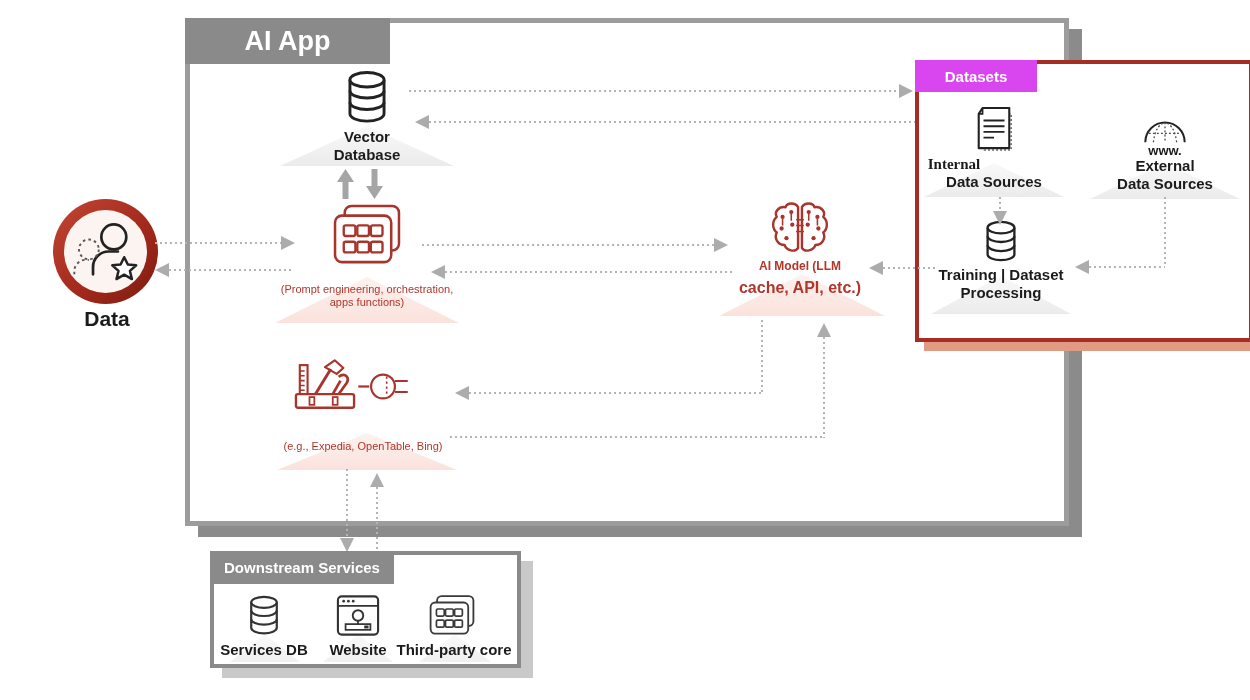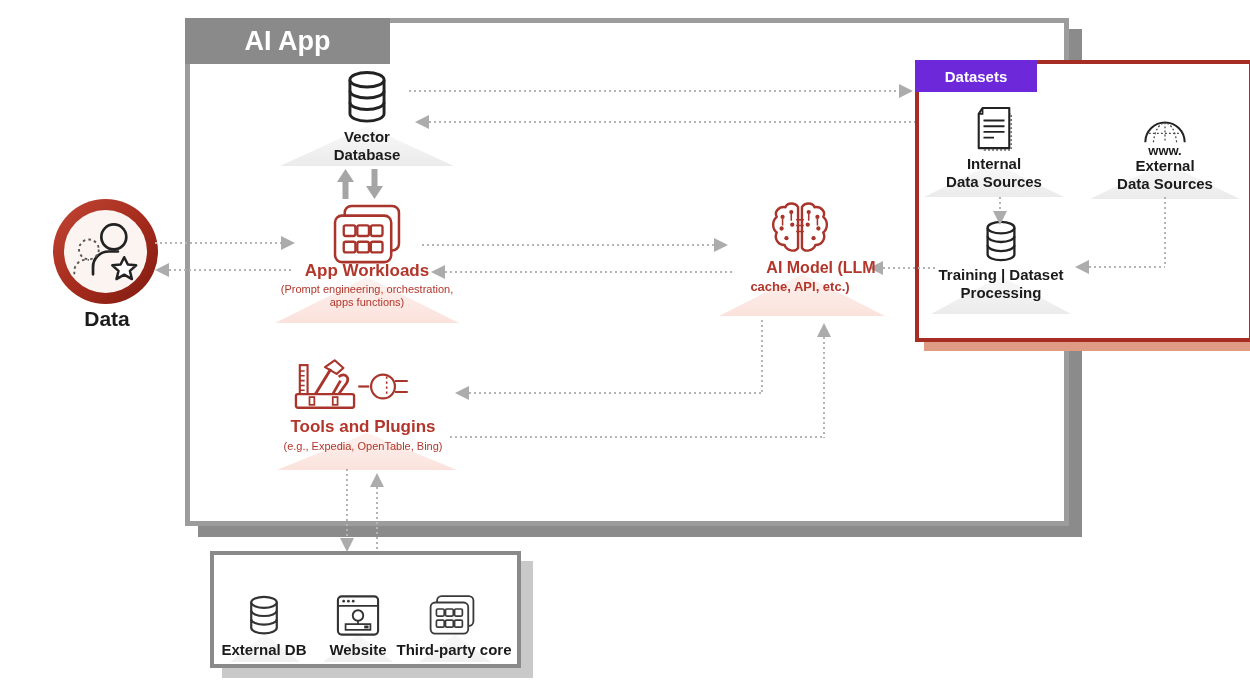--- a/index.html
+++ b/index.html
@@ -73,21 +73,20 @@
   <svg class="abs z3" viewBox="0 0 74 64" style="left:294px;top:204px;width:72px;height:62px;">
     <rect x="14" y="2" width="56" height="46" rx="7" fill="#fff" stroke="#A8342B" stroke-width="2.6"></rect>
     <rect x="4" y="12" width="58" height="48" rx="7" fill="#fff" stroke="#A8342B" stroke-width="2.6"></rect>
     <rect x="13" y="22" width="12" height="11" rx="2" fill="none" stroke="#A8342B" stroke-width="2.4"></rect>
     <rect x="27" y="22" width="12" height="11" rx="2" fill="none" stroke="#A8342B" stroke-width="2.4"></rect>
     <rect x="41" y="22" width="12" height="11" rx="2" fill="none" stroke="#A8342B" stroke-width="2.4"></rect>
     <rect x="13" y="39" width="12" height="11" rx="2" fill="none" stroke="#A8342B" stroke-width="2.4"></rect>
     <rect x="27" y="39" width="12" height="11" rx="2" fill="none" stroke="#A8342B" stroke-width="2.4"></rect>
     <rect x="41" y="39" width="12" height="11" rx="2" fill="none" stroke="#A8342B" stroke-width="2.4"></rect>
   </svg>
-  <div class="lbl-red" style="left:230px;top:261px;width:200px;font-size:17px;">App Workloads</div>
   <div class="sub-red" style="left:225px;top:283px;width:210px;">(Prompt engineering, orchestration,</div>
   <div class="sub-red" style="left:225px;top:296px;width:210px;">apps functions)</div>
 
   <div class="tri tri-pink z2" style="left:682px;top:274px;width:166px;height:42px;"></div>
   <svg class="abs z3" viewBox="0 0 62 58" style="left:733px;top:200px;width:60px;height:57px;">
     <path d="M29 7 C26 2 18 2 16 7 C9 6 4 12 7 17 C2 21 2 29 7 33 C4 39 8 46 15 46 C17 52 26 54 29 49 Z" fill="none" stroke="#A8342B" stroke-width="2.5" stroke-linejoin="round"></path>
     <path d="M33 7 C36 2 44 2 46 7 C53 6 58 12 55 17 C60 21 60 29 55 33 C58 39 54 46 47 46 C45 52 36 54 33 49 Z" fill="none" stroke="#A8342B" stroke-width="2.5" stroke-linejoin="round"></path>
     <circle cx="13" cy="17" r="2.2" fill="#A8342B"></circle>
       <circle cx="12" cy="29" r="2.2" fill="#A8342B"></circle>
     <circle cx="17" cy="39" r="2.2" fill="#A8342B"></circle>
@@ -95,57 +94,56 @@
     <circle cx="23" cy="25" r="2.2" fill="#A8342B"></circle>
     <path d="M22 14 v7 M13 19 v7" stroke="#A8342B" stroke-width="1.6"></path>
     <circle cx="49" cy="17" r="2.2" fill="#A8342B"></circle>
       <circle cx="50" cy="29" r="2.2" fill="#A8342B"></circle>
     <circle cx="45" cy="39" r="2.2" fill="#A8342B"></circle>
       <circle cx="40" cy="12" r="2.2" fill="#A8342B"></circle>
     <circle cx="39" cy="25" r="2.2" fill="#A8342B"></circle>
     <path d="M40 14 v7 M49 19 v7" stroke="#A8342B" stroke-width="1.6"></path>
     <path d="M27 20 h8 M27 26 h8 M27 32 h8" stroke="#A8342B" stroke-width="1.6"></path>
   </svg>
-  <div class="lbl-red" style="left:704px;top:259px;width:160px;font-size:16px;">AI Model (LLM</div>
-  <div class="lbl-red" style="left:683px;top:279px;width:160px;font-size:13px;">cache, API, etc.)</div>
+  <div class="lbl-red" style="left:683px;top:259px;width:160px;font-size:12px;">AI Model (LLM</div>
+  <div class="lbl-red" style="left:683px;top:279px;width:160px;font-size:16px;">cache, API, etc.)</div>
 
   <div class="tri tri-pink z2" style="left:240px;top:433px;width:180px;height:37px;"></div>
   <svg class="abs z3" viewBox="0 0 64 56" style="left:257px;top:356px;width:62px;height:57px;">
     <rect x="6" y="8" width="8" height="30" fill="#fff" stroke="#A8342B" stroke-width="2.2"></rect>
     <path d="M6 14 h5 M6 19 h5 M6 24 h5 M6 29 h5 M6 34 h5" stroke="#A8342B" stroke-width="1.6"></path>
     <path d="M22 38 L38 12" stroke="#A8342B" stroke-width="3"></path>
     <path d="M32 10 l12 7 l7 -6 l-9 -8 z" fill="none" stroke="#A8342B" stroke-width="2.2" stroke-linejoin="round"></path>
     <path d="M46 20 c7 -5 12 1 8 7 l-8 11" fill="none" stroke="#A8342B" stroke-width="2.8"></path>
     <path d="M40 38 L48 24" stroke="#A8342B" stroke-width="2.8"></path>
     <rect x="2" y="38" width="60" height="14" rx="2" fill="#fff" stroke="#A8342B" stroke-width="2.4"></rect>
     <rect x="16" y="41" width="5" height="8" fill="none" stroke="#A8342B" stroke-width="1.8"></rect>
     <rect x="40" y="41" width="5" height="8" fill="none" stroke="#A8342B" stroke-width="1.8"></rect>
   </svg>
   <svg class="abs z3" viewBox="0 0 54 36" style="left:320px;top:370px;width:52px;height:33px;">
     <path d="M0 18 h12" stroke="#A8342B" stroke-width="2.4"></path>
     <circle cx="27" cy="18" r="13" fill="#fff" stroke="#A8342B" stroke-width="2.4"></circle>
     <path d="M31 7 v22" stroke="#A8342B" stroke-width="1.8" stroke-dasharray="2.5 3"></path>
     <path d="M40 12 h14 M40 24 h14" stroke="#A8342B" stroke-width="2.4"></path>
   </svg>
-  <div class="lbl-red" style="left:226px;top:417px;width:200px;font-size:17px;">Tools and Plugins</div>
   <div class="sub-red" style="left:216px;top:440px;width:220px;">(e.g., Expedia, OpenTable, Bing)</div>
 
   <div class="frame z5" style="left:878px;top:60px;width:338px;height:282px;border:4px solid #A62C24;box-shadow:9px 9px 0 #E09B85;"></div>
-  <div class="tab z7" style="left:878px;top:60px;width:122px;height:32px;background:#6d28d9;font-size:15px;">
+  <div class="tab z7" style="left:878px;top:60px;width:122px;height:32px;background:#d946ef;font-size:15px;">
     <span>Datasets</span>
   </div>
 
   <div class="tri tri-gray z6" style="left:887px;top:163px;width:140px;height:34px;"></div>
   <svg class="abs z6" viewBox="0 0 44 50" style="left:936px;top:106px;width:42px;height:48px;">
     <rect x="12" y="8" width="28" height="38" fill="none" stroke="#666" stroke-width="1.6" stroke-dasharray="2 2.2"></rect>
     <path d="M10 2 H38 V44 H6 V8 Z" fill="#fff" stroke="#222" stroke-width="2.2" stroke-linejoin="round"></path>
     <path d="M10 2 V8 H6" fill="none" stroke="#222" stroke-width="1.8"></path>
     <path d="M11 15 h22 M11 21 h22 M11 27 h22 M11 33 h11" stroke="#222" stroke-width="2"></path>
   </svg>
-  <div class="lbl z7" style="left:882px;top:155px;width:150px;">Internal</div>
+  <div class="lbl z7" style="left:842px;top:155px;width:150px;font-family:Liberation Serif, serif;">Internal</div>
   <div class="lbl z7" style="left:882px;top:173px;width:150px;">Data Sources</div>
 
   <div class="tri tri-gray z6" style="left:1053px;top:163px;width:150px;height:36px;"></div>
   <svg class="abs z6" viewBox="0 0 50 38" style="left:1103px;top:110px;width:50px;height:34px;">
     <path d="M3 36 a22 22 0 0 1 44 0" fill="none" stroke="#222" stroke-width="2.2"></path>
     <path d="M25 14 V36" stroke="#444" stroke-width="1.4" stroke-dasharray="2 2.5"></path>
     <path d="M12 36 C14 20 20 15 25 14 M38 36 C36 20 30 15 25 14" fill="none" stroke="#444" stroke-width="1.4" stroke-dasharray="2 2.5"></path>
     <path d="M7 26 H43" stroke="#444" stroke-width="1.4" stroke-dasharray="2 2.5"></path>
   </svg>
   <div class="lbl z7" style="left:1100px;top:142px;width:56px;font-size:13px;font-weight:bold;">www.</div>
@@ -155,20 +153,23 @@
   <div class="tri tri-gray z6" style="left:894px;top:276px;width:140px;height:38px;"></div>
   <svg class="abs z6" viewBox="0 0 36 46" style="left:946px;top:220px;width:36px;height:44px;">
     <path d="M4 8 V36 a14 6 0 0 0 28 0 V8" fill="#fff" stroke="#222" stroke-width="2.4"></path>
     <path d="M4 17 a14 6 0 0 0 28 0 M4 26.5 a14 6 0 0 0 28 0" fill="none" stroke="#222" stroke-width="2.4"></path>
     <ellipse cx="18" cy="8" rx="14" ry="6" fill="#fff" stroke="#222" stroke-width="2.4"></ellipse>
   </svg>
   <div class="lbl z7" style="left:880px;top:266px;width:168px;">Training | Dataset</div>
   <div class="lbl z7" style="left:880px;top:284px;width:168px;">Processing</div>
 
   <div class="frame z5" style="left:173px;top:551px;width:311px;height:117px;border:4px solid #8A8A8A;box-shadow:12px 10px 0 #C9C9C9;"></div>
+  <div class="tab z7" style="left:173px;top:551px;width:184px;height:33px;background:#8A8A8A;font-size:15px;">
+    <span>Downstream Services</span>
+  </div>
   <div class="tri tri-faint z6" style="left:193px;top:634px;width:70px;height:28px;"></div>
   <div class="tri tri-faint z6" style="left:286px;top:634px;width:70px;height:28px;"></div>
   <div class="tri tri-faint z6" style="left:382px;top:634px;width:72px;height:28px;"></div>
   <svg class="abs z6" viewBox="0 0 36 46" style="left:209px;top:595px;width:36px;height:42px;">
     <path d="M4 8 V36 a14 6 0 0 0 28 0 V8" fill="#fff" stroke="#333" stroke-width="2.4"></path>
     <path d="M4 17 a14 6 0 0 0 28 0 M4 26.5 a14 6 0 0 0 28 0" fill="none" stroke="#333" stroke-width="2.4"></path>
     <ellipse cx="18" cy="8" rx="14" ry="6" fill="#fff" stroke="#333" stroke-width="2.4"></ellipse>
   </svg>
   <svg class="abs z6" viewBox="0 0 46 46" style="left:299px;top:593px;width:44px;height:45px;">
     <rect x="2" y="3" width="42" height="40" rx="4" fill="#fff" stroke="#333" stroke-width="2.2"></rect>
@@ -184,21 +185,21 @@
   <svg class="abs z6" viewBox="0 0 74 64" style="left:391px;top:593px;width:48px;height:45px;">
     <rect x="14" y="2" width="56" height="46" rx="7" fill="#fff" stroke="#3a3a3a" stroke-width="2.8"></rect>
     <rect x="4" y="12" width="58" height="48" rx="7" fill="#fff" stroke="#3a3a3a" stroke-width="2.8"></rect>
     <rect x="13" y="22" width="12" height="11" rx="2" fill="none" stroke="#3a3a3a" stroke-width="2.6"></rect>
     <rect x="27" y="22" width="12" height="11" rx="2" fill="none" stroke="#3a3a3a" stroke-width="2.6"></rect>
     <rect x="41" y="22" width="12" height="11" rx="2" fill="none" stroke="#3a3a3a" stroke-width="2.6"></rect>
     <rect x="13" y="39" width="12" height="11" rx="2" fill="none" stroke="#3a3a3a" stroke-width="2.6"></rect>
     <rect x="27" y="39" width="12" height="11" rx="2" fill="none" stroke="#3a3a3a" stroke-width="2.6"></rect>
     <rect x="41" y="39" width="12" height="11" rx="2" fill="none" stroke="#3a3a3a" stroke-width="2.6"></rect>
   </svg>
-  <div class="lbl z7" style="left:165px;top:641px;width:124px;">External DB</div>
+  <div class="lbl z7" style="left:165px;top:641px;width:124px;">Services DB</div>
   <div class="lbl z7" style="left:282px;top:641px;width:78px;">Website</div>
   <div class="lbl z7" style="left:357px;top:641px;width:120px;">Third-party core</div>
 
   <div class="dl-h z4" style="left:118px;top:242px;width:126px;"></div>
   <div class="ah ah-r z4" style="left:244px;top:236px;"></div>
 
   <div class="dl-h z4" style="left:132px;top:269px;width:124px;"></div>
   <div class="ah ah-l z4" style="left:118px;top:263px;"></div>
 
   <div class="dl-h z4" style="left:372px;top:90px;width:490px;"></div>

